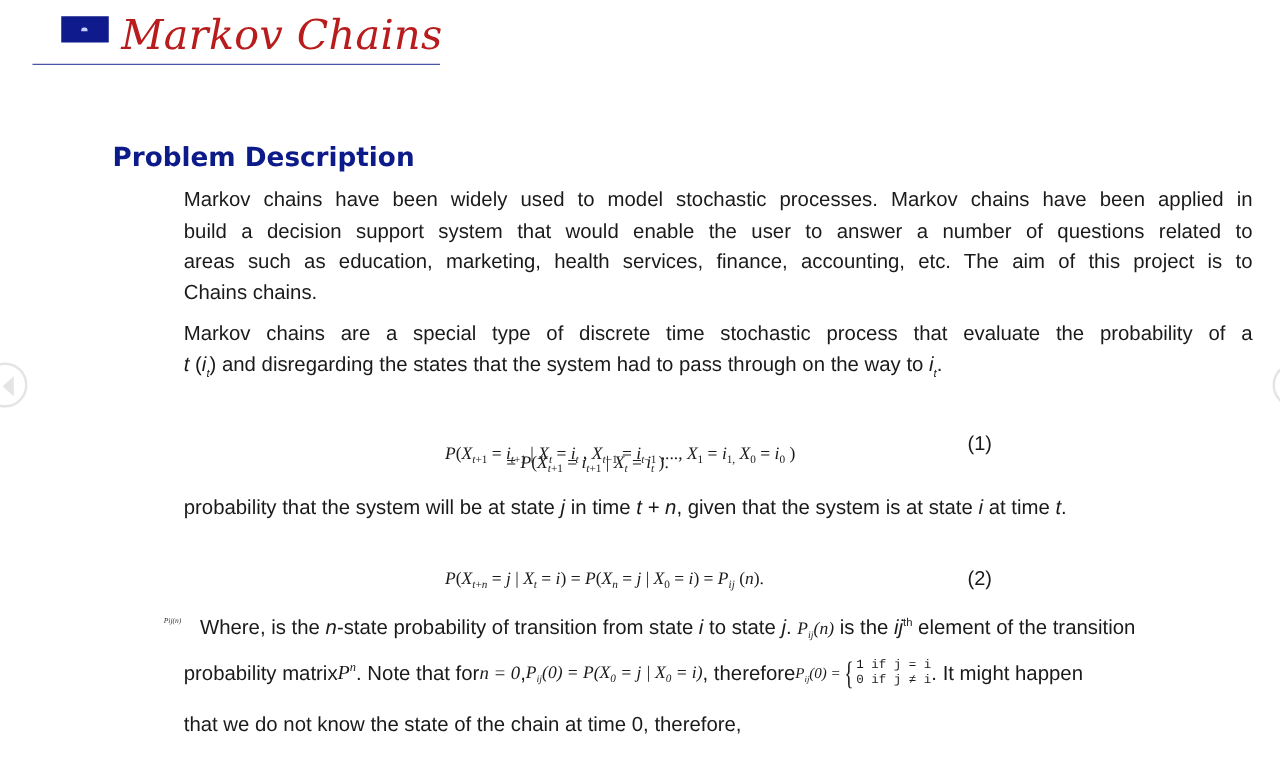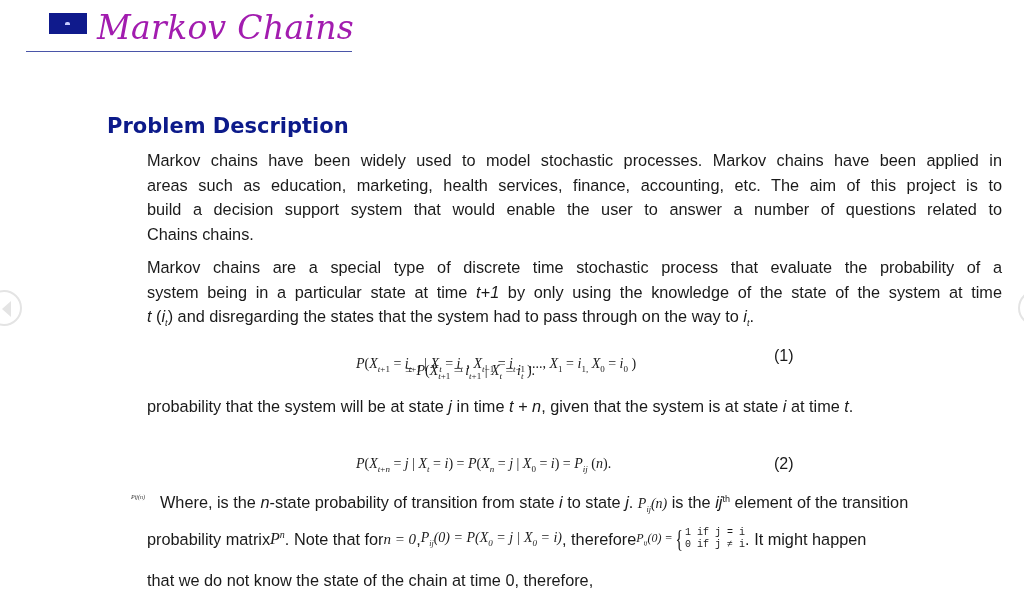--- a/index.html
+++ b/index.html
@@ -12,29 +12,29 @@
     position: absolute; left: 49px; top: 13px; width: 38px; height: 21px;
     background: #0f1a8c;
   }
   .logo-box .dot {
     position: absolute; left: 16px; top: 9px; width: 5px; height: 3px;
     background: #c8ccff; border-radius: 2px 2px 0 0;
   }
   .title {
     position: absolute; left: 97px; top: 8px;
     font-family: "DejaVu Serif", serif; font-style: italic;
-    font-size: 33px; color: #a21caf; letter-spacing: 0.3px;
+    font-size: 33px; color: #b91c1c; letter-spacing: 0.3px;
     white-space: nowrap;
   }
   .title-rule {
     position: absolute; left: 26px; top: 51px; width: 326px; height: 1px;
     background: #4a55a8;
   }
   .section-heading {
-    position: absolute; left: 107px; top: 114px;
+    position: absolute; left: 90px; top: 114px;
     font-family: "DejaVu Sans", sans-serif; font-weight: bold;
     font-size: 21px; color: #0c1a8a; white-space: nowrap;
   }
   .para {
     position: absolute; left: 147px; width: 855px;
     font-size: 16.3px; line-height: 24.5px; text-align: justify;
     text-align-last: left; color: #1a1a1a;
   }
   .para.p1 { top: 148px; }
   .para.p2 { top: 255px; }
@@ -90,28 +90,27 @@
 <div class="logo-box">
     <div class="dot"></div>
   </div>
 <div class="title">Markov Chains</div>
 <div class="title-rule"></div>
 
 <div class="section-heading">Problem Description</div>
 
 <div class="para p1">
   <span class="line justify">Markov chains have been widely used to model stochastic processes. Markov chains have been applied in</span>
+  <span class="line justify">build a decision support system that would enable the user to answer a number of questions related to</span>
   <span class="line justify">areas such as education, marketing, health services, finance, accounting, etc. The aim of this project is to</span>
-  <span class="line justify">build a decision support system that would enable the user to answer a number of questions related to</span>
   <span class="line">Chains chains.</span>
 </div>
 
 <div class="para p2">
   <span class="line justify">Markov chains are a special type of discrete time stochastic process that evaluate the probability of a</span>
-  <span class="line justify"><span>system being in a particular state at time </span><i>t+1</i><span> by only using the knowledge of the state of the system at time</span></span>
   <span class="line"><i>t</i><span> (</span><i>i</i><sub style="font-size:9px;font-style:italic">t</sub><span>) and disregarding the states that the system had to pass through on the way to </span><i>i</i><sub style="font-size:9px;font-style:italic">t</sub><span>.</span></span>
 </div>
 
 <div class="eq" style="left:356px; top:356px;">
   <i>P</i>(<i>X</i><sub><i>t</i>+1</sub> = <i>i</i><sub><i>t</i>+1</sub> | <i>X</i><sub><i>t</i></sub> = <i>i</i><sub><i>t</i></sub> , <i>X</i><sub><i>t</i>−1</sub> = <i>i</i><sub><i>t</i>−1</sub> ,..., <i>X</i><sub>1</sub> = <i>i</i><sub>1,</sub> <i>X</i><sub>0</sub> = <i>i</i><sub>0</sub> )
 </div>
 <div class="eq" style="left:405px; top:363px;">
   = <i>P</i>(<i>X</i><sub><i>t</i>+1</sub> = <i>i</i><sub><i>t</i>+1</sub> | <i>X</i><sub><i>t</i></sub> = <i>i</i><sub><i>t</i></sub> ).
 </div>
 <div class="eq-num" style="left:774px; top:347px;">(1)</div>

